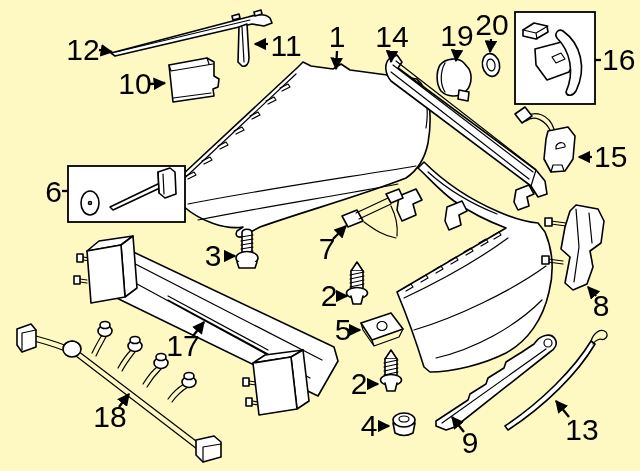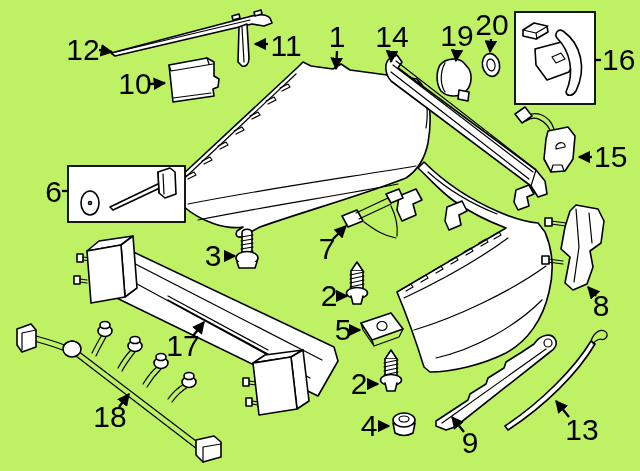--- a/index.html
+++ b/index.html
@@ -1,16 +1,16 @@
 <!DOCTYPE html>
 <html><head>
 <meta charset="utf-8">
 <style>
   html,body{margin:0;padding:0;background:#fff;}
-  .stage{position:relative;width:640px;height:471px;background:#bef264;overflow:hidden;}
+  .stage{position:relative;width:640px;height:471px;background:#fef9c3;overflow:hidden;}
   svg{display:block;}
   .part{fill:#ffffff;stroke:#000000;stroke-width:1.6;stroke-linejoin:round;stroke-linecap:round;}
   .thin{fill:none;stroke:#000000;stroke-width:1.2;stroke-linejoin:round;stroke-linecap:round;}
   .lead{stroke:#000000;stroke-width:2.3;fill:none;}
   .co text{font-family:"Liberation Sans",sans-serif;font-size:30px;fill:#000;}
   .boxframe{fill:#ffffff;stroke:#000000;stroke-width:1.8;}
 </style>
 </head>
 <body>
 

